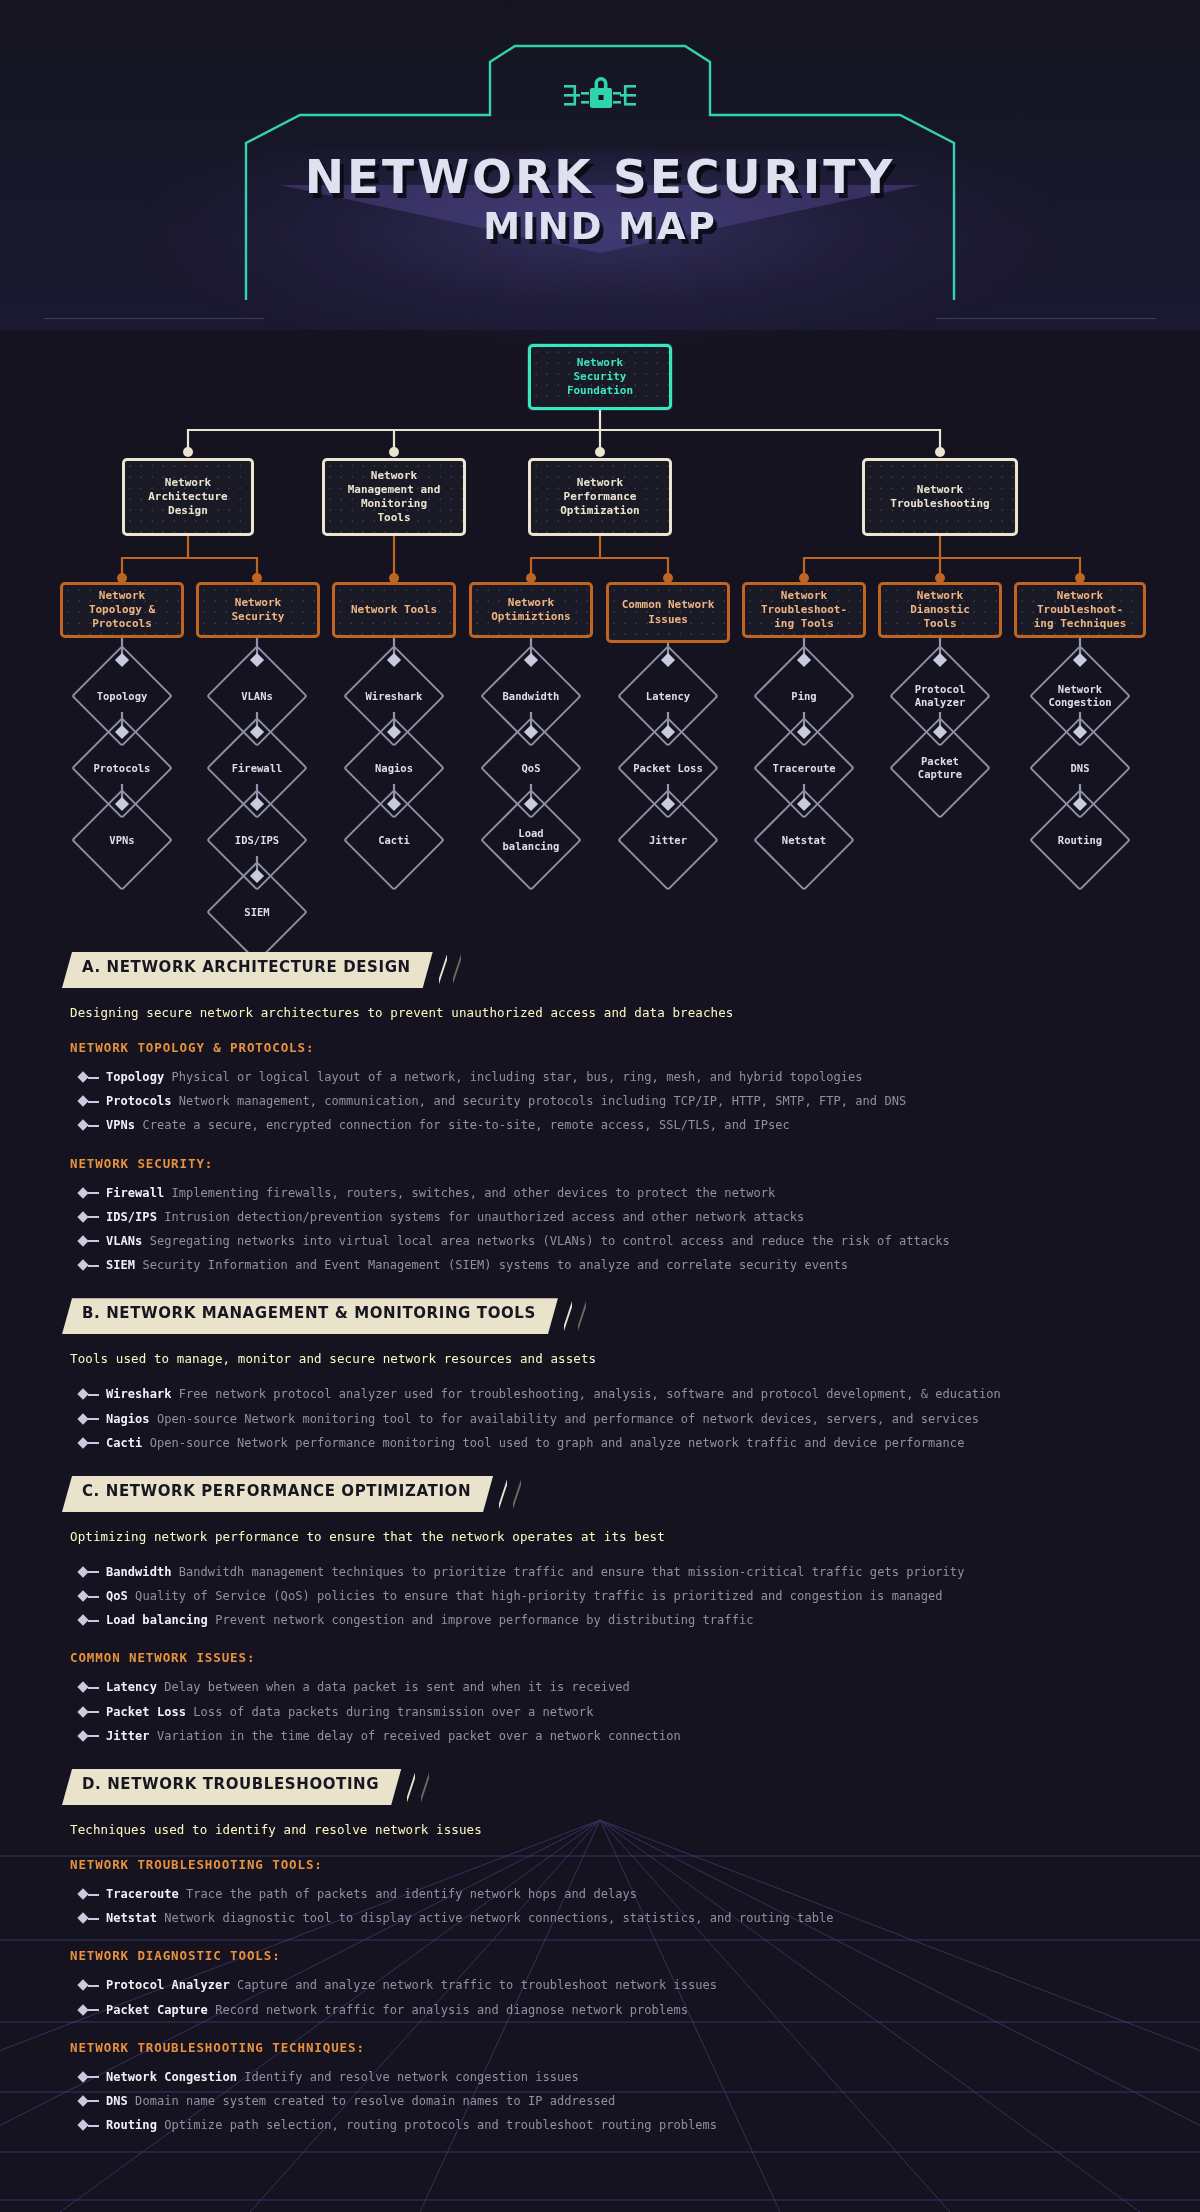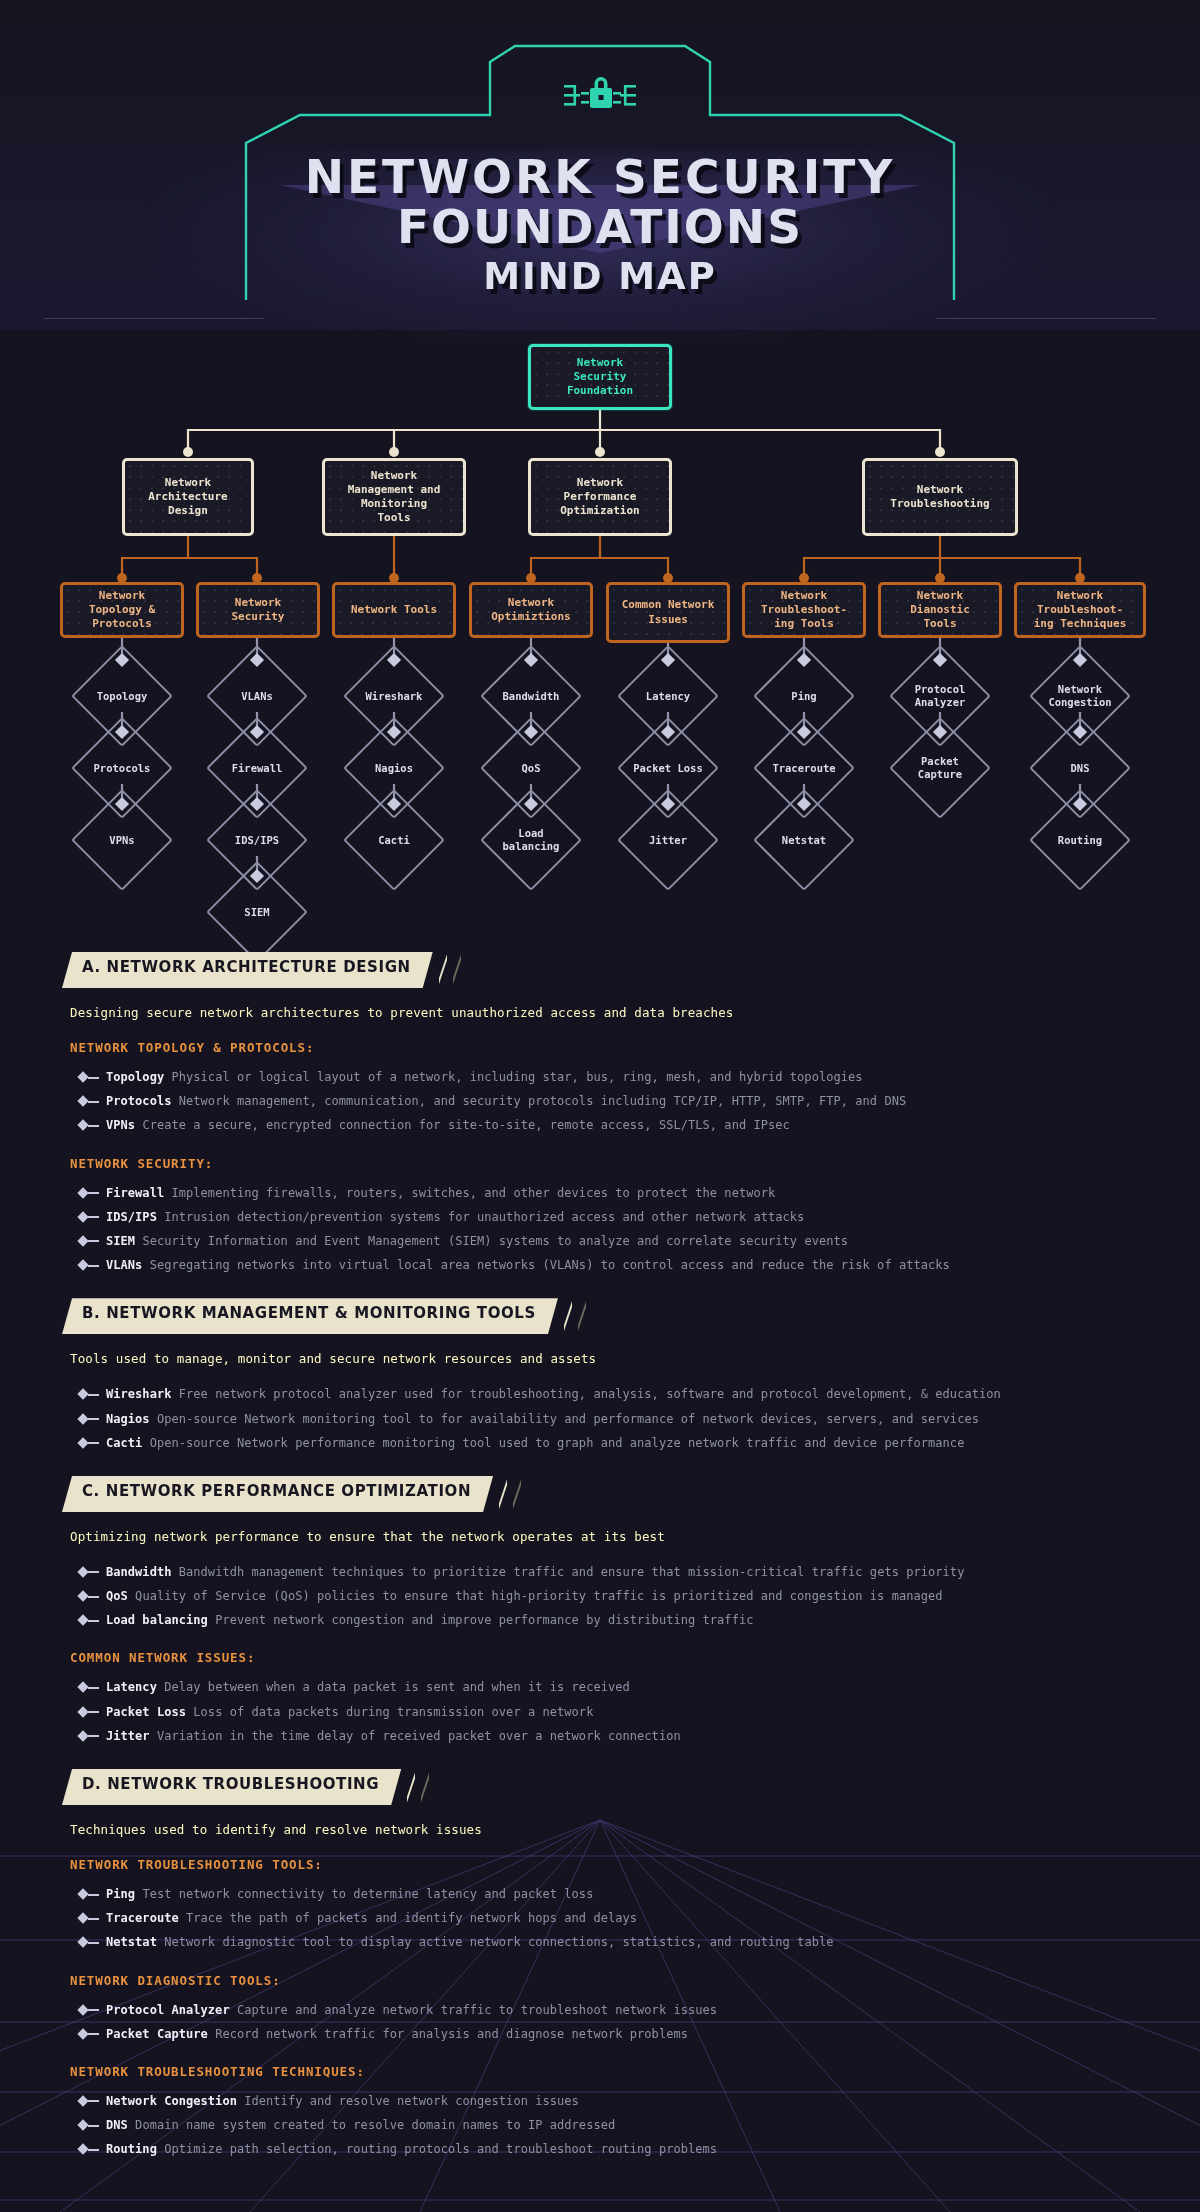--- a/index.html
+++ b/index.html
@@ -314,21 +314,20 @@
         <rect x="63.9" y="13" width="2.6" height="9"></rect>
         <rect x="63.9" y="24" width="2.6" height="9"></rect>
         <rect x="53" y="20" width="8" height="2.6"></rect>
         <rect x="53" y="29" width="8" height="2.6"></rect>
       </g>
     </svg>
   </div>
 
   <div class="title-block">
     <div class="title-line l1">NETWORK SECURITY</div>
-    <div class="title-line l2">FOUNDATIONS</div>
     <div class="title-line l3">MIND MAP</div>
   </div>
 
   <div class="h-rule left"></div>
   <div class="h-rule right"></div>
 </header>
 
 <section id="mindmap">
   <svg class="map-svg" viewBox="0 0 1200 610">
     <g stroke="#ece4cf" stroke-width="2.2" fill="none">
@@ -605,22 +604,22 @@
       <div class="grp-title">NETWORK TOPOLOGY &amp; PROTOCOLS:</div>
       <ul class="bullets">
         <li><span class="bdia"></span><span class="bdash"></span><b>Topology</b> <span>Physical or logical layout of a network, including star, bus, ring, mesh, and hybrid topologies</span></li>
         <li><span class="bdia"></span><span class="bdash"></span><b>Protocols</b> <span>Network management, communication, and security protocols including TCP/IP, HTTP, SMTP, FTP, and DNS</span></li>
         <li><span class="bdia"></span><span class="bdash"></span><b>VPNs</b> <span>Create a secure, encrypted connection for site-to-site, remote access, SSL/TLS, and IPsec</span></li>
       </ul>
       <div class="grp-title">NETWORK SECURITY:</div>
       <ul class="bullets">
         <li><span class="bdia"></span><span class="bdash"></span><b>Firewall</b> <span>Implementing firewalls, routers, switches, and other devices to protect the network</span></li>
         <li><span class="bdia"></span><span class="bdash"></span><b>IDS/IPS</b> <span>Intrusion detection/prevention systems for unauthorized access and other network attacks</span></li>
+        <li><span class="bdia"></span><span class="bdash"></span><b>VLANs</b> <span>Segregating networks into virtual local area networks (VLANs) to control access and reduce the risk of attacks</span></li>
         <li><span class="bdia"></span><span class="bdash"></span><b>SIEM</b> <span>Security Information and Event Management (SIEM) systems to analyze and correlate security events</span></li>
-        <li><span class="bdia"></span><span class="bdash"></span><b>VLANs</b> <span>Segregating networks into virtual local area networks (VLANs) to control access and reduce the risk of attacks</span></li>
       </ul>
     </section>
     <section class="section">
       <div class="sec-head">
         <div class="sec-banner">B. NETWORK MANAGEMENT &amp; MONITORING TOOLS</div>
         <div class="slash"></div>
         <div class="slash dim"></div>
       </div>
       <p class="sec-desc">Tools used to manage, monitor and secure network resources and assets</p>
       <ul class="bullets">
@@ -650,21 +649,20 @@
     </section>
     <section class="section">
       <div class="sec-head">
         <div class="sec-banner">D. NETWORK TROUBLESHOOTING</div>
         <div class="slash"></div>
         <div class="slash dim"></div>
       </div>
       <p class="sec-desc">Techniques used to identify and resolve network issues</p>
       <div class="grp-title">NETWORK TROUBLESHOOTING TOOLS:</div>
       <ul class="bullets">
-        <li><span class="bdia"></span><span class="bdash"></span><b>Ping</b> <span>Test network connectivity to determine latency and packet loss</span></li>
         <li><span class="bdia"></span><span class="bdash"></span><b>Traceroute</b> <span>Trace the path of packets and identify network hops and delays</span></li>
         <li><span class="bdia"></span><span class="bdash"></span><b>Netstat</b> <span>Network diagnostic tool to display active network connections, statistics, and routing table</span></li>
       </ul>
       <div class="grp-title">NETWORK DIAGNOSTIC TOOLS:</div>
       <ul class="bullets">
         <li><span class="bdia"></span><span class="bdash"></span><b>Protocol Analyzer</b> <span>Capture and analyze network traffic to troubleshoot network issues</span></li>
         <li><span class="bdia"></span><span class="bdash"></span><b>Packet Capture</b> <span>Record network traffic for analysis and diagnose network problems</span></li>
       </ul>
       <div class="grp-title">NETWORK TROUBLESHOOTING TECHNIQUES:</div>
       <ul class="bullets">

